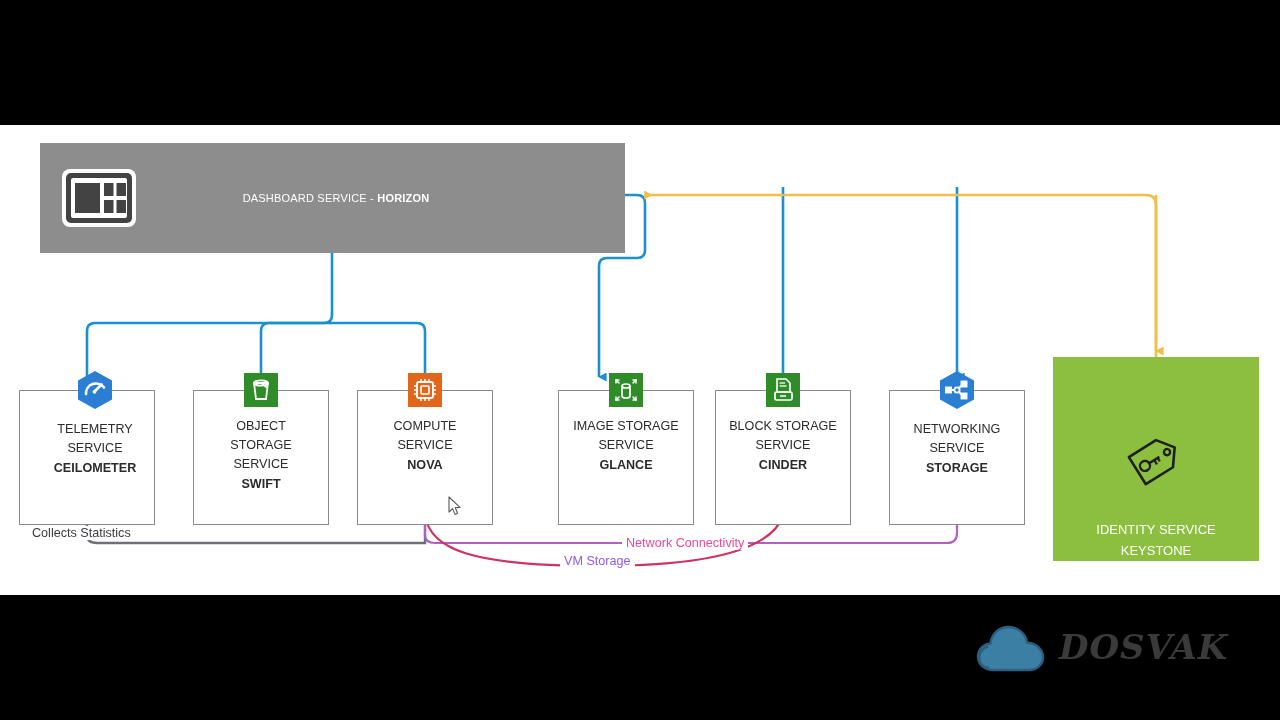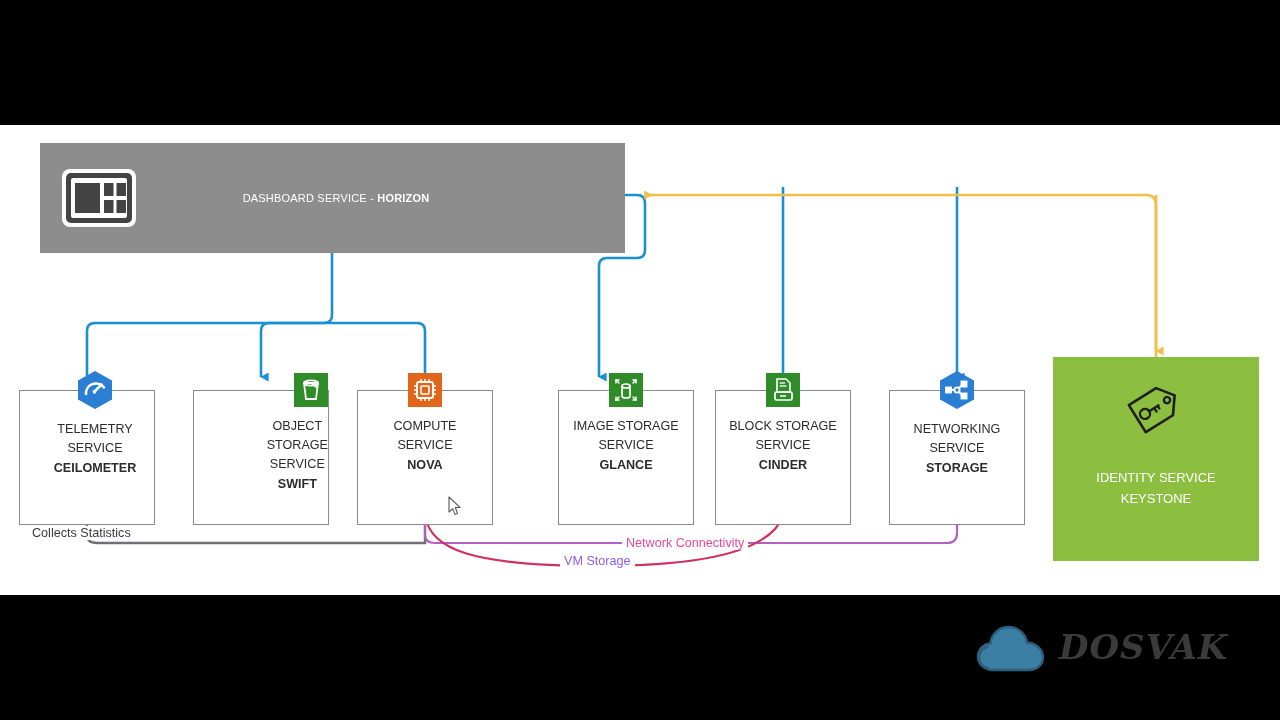--- a/index.html
+++ b/index.html
@@ -19,21 +19,21 @@
   
   .svcbox{background:#ffffff;border:1.5px solid #8a8a8a;width:136px;height:135px;
           display:flex;flex-direction:column;align-items:center;}
   .svc-icon{margin-top:-18px;width:34px;height:34px;display:flex;align-items:center;justify-content:center;}
   .svc-icon.hex{width:40px;height:40px;margin-top:-21px;}
   .svc-label{margin-top:10px;text-align:center;color:#2b2b2b;font-size:12.6px;line-height:19px;}
   .svc-label .nm{font-weight:bold;display:block;margin-top:1px;}
 
   
   #keystone{left:1053px;top:232px;width:206px;height:204px;background:#8cbf3f;
-            display:flex;flex-direction:column;align-items:center;}
+            display:flex;flex-direction:column;align-items:center;justify-content:flex-end;}
   #keystone-icon{margin-top:22px;width:60px;height:56px;}
   #keystone-label{margin-top:32px;text-align:center;color:#ffffff;font-size:13px;line-height:21px;}
 
   
   .edge-cap{position:absolute;background:#ffffff;padding:0 4px;font-size:12.6px;white-space:nowrap;}
   #cap-stats{left:28px;top:401px;color:#3b3b3b;}
   #cap-net{left:622px;top:411px;color:#ec4899;}
   #cap-vm{left:560px;top:429px;color:#8b5cf6;}
 
   
@@ -112,21 +112,21 @@
         <path d="M26.5,14.5 L19.5,21.5" stroke="#ffffff" stroke-width="2.6" stroke-linecap="round"></path>
         <circle cx="19.5" cy="21.8" r="1.9" fill="#ffffff"></circle>
       </svg>
       <div class="svc-label">
         <span>TELEMETRY</span><br>
         <span>SERVICE</span>
         <span class="nm">CEILOMETER</span>
       </div>
     </div>
 
-    <div class="node svcbox" style="left:193px;top:265px;align-items:flex-end;">
+    <div class="node svcbox" style="left:193px;top:265px;">
       <svg class="svc-icon" viewBox="0 0 34 34">
         <rect x="0" y="0" width="34" height="34" fill="#2f8c28"></rect>
         <path d="M10,10 L24,10 L22,26 L12,26 Z" fill="none" stroke="#ffffff" stroke-width="1.8"></path>
         <ellipse cx="17" cy="10" rx="7" ry="2.6" fill="none" stroke="#ffffff" stroke-width="1.8"></ellipse>
         <path d="M17,10 L23.5,15" stroke="#ffffff" stroke-width="1.6"></path>
       </svg>
       <div class="svc-label">
         <span>OBJECT</span><br>
         <span>STORAGE</span><br>
         <span>SERVICE</span>

